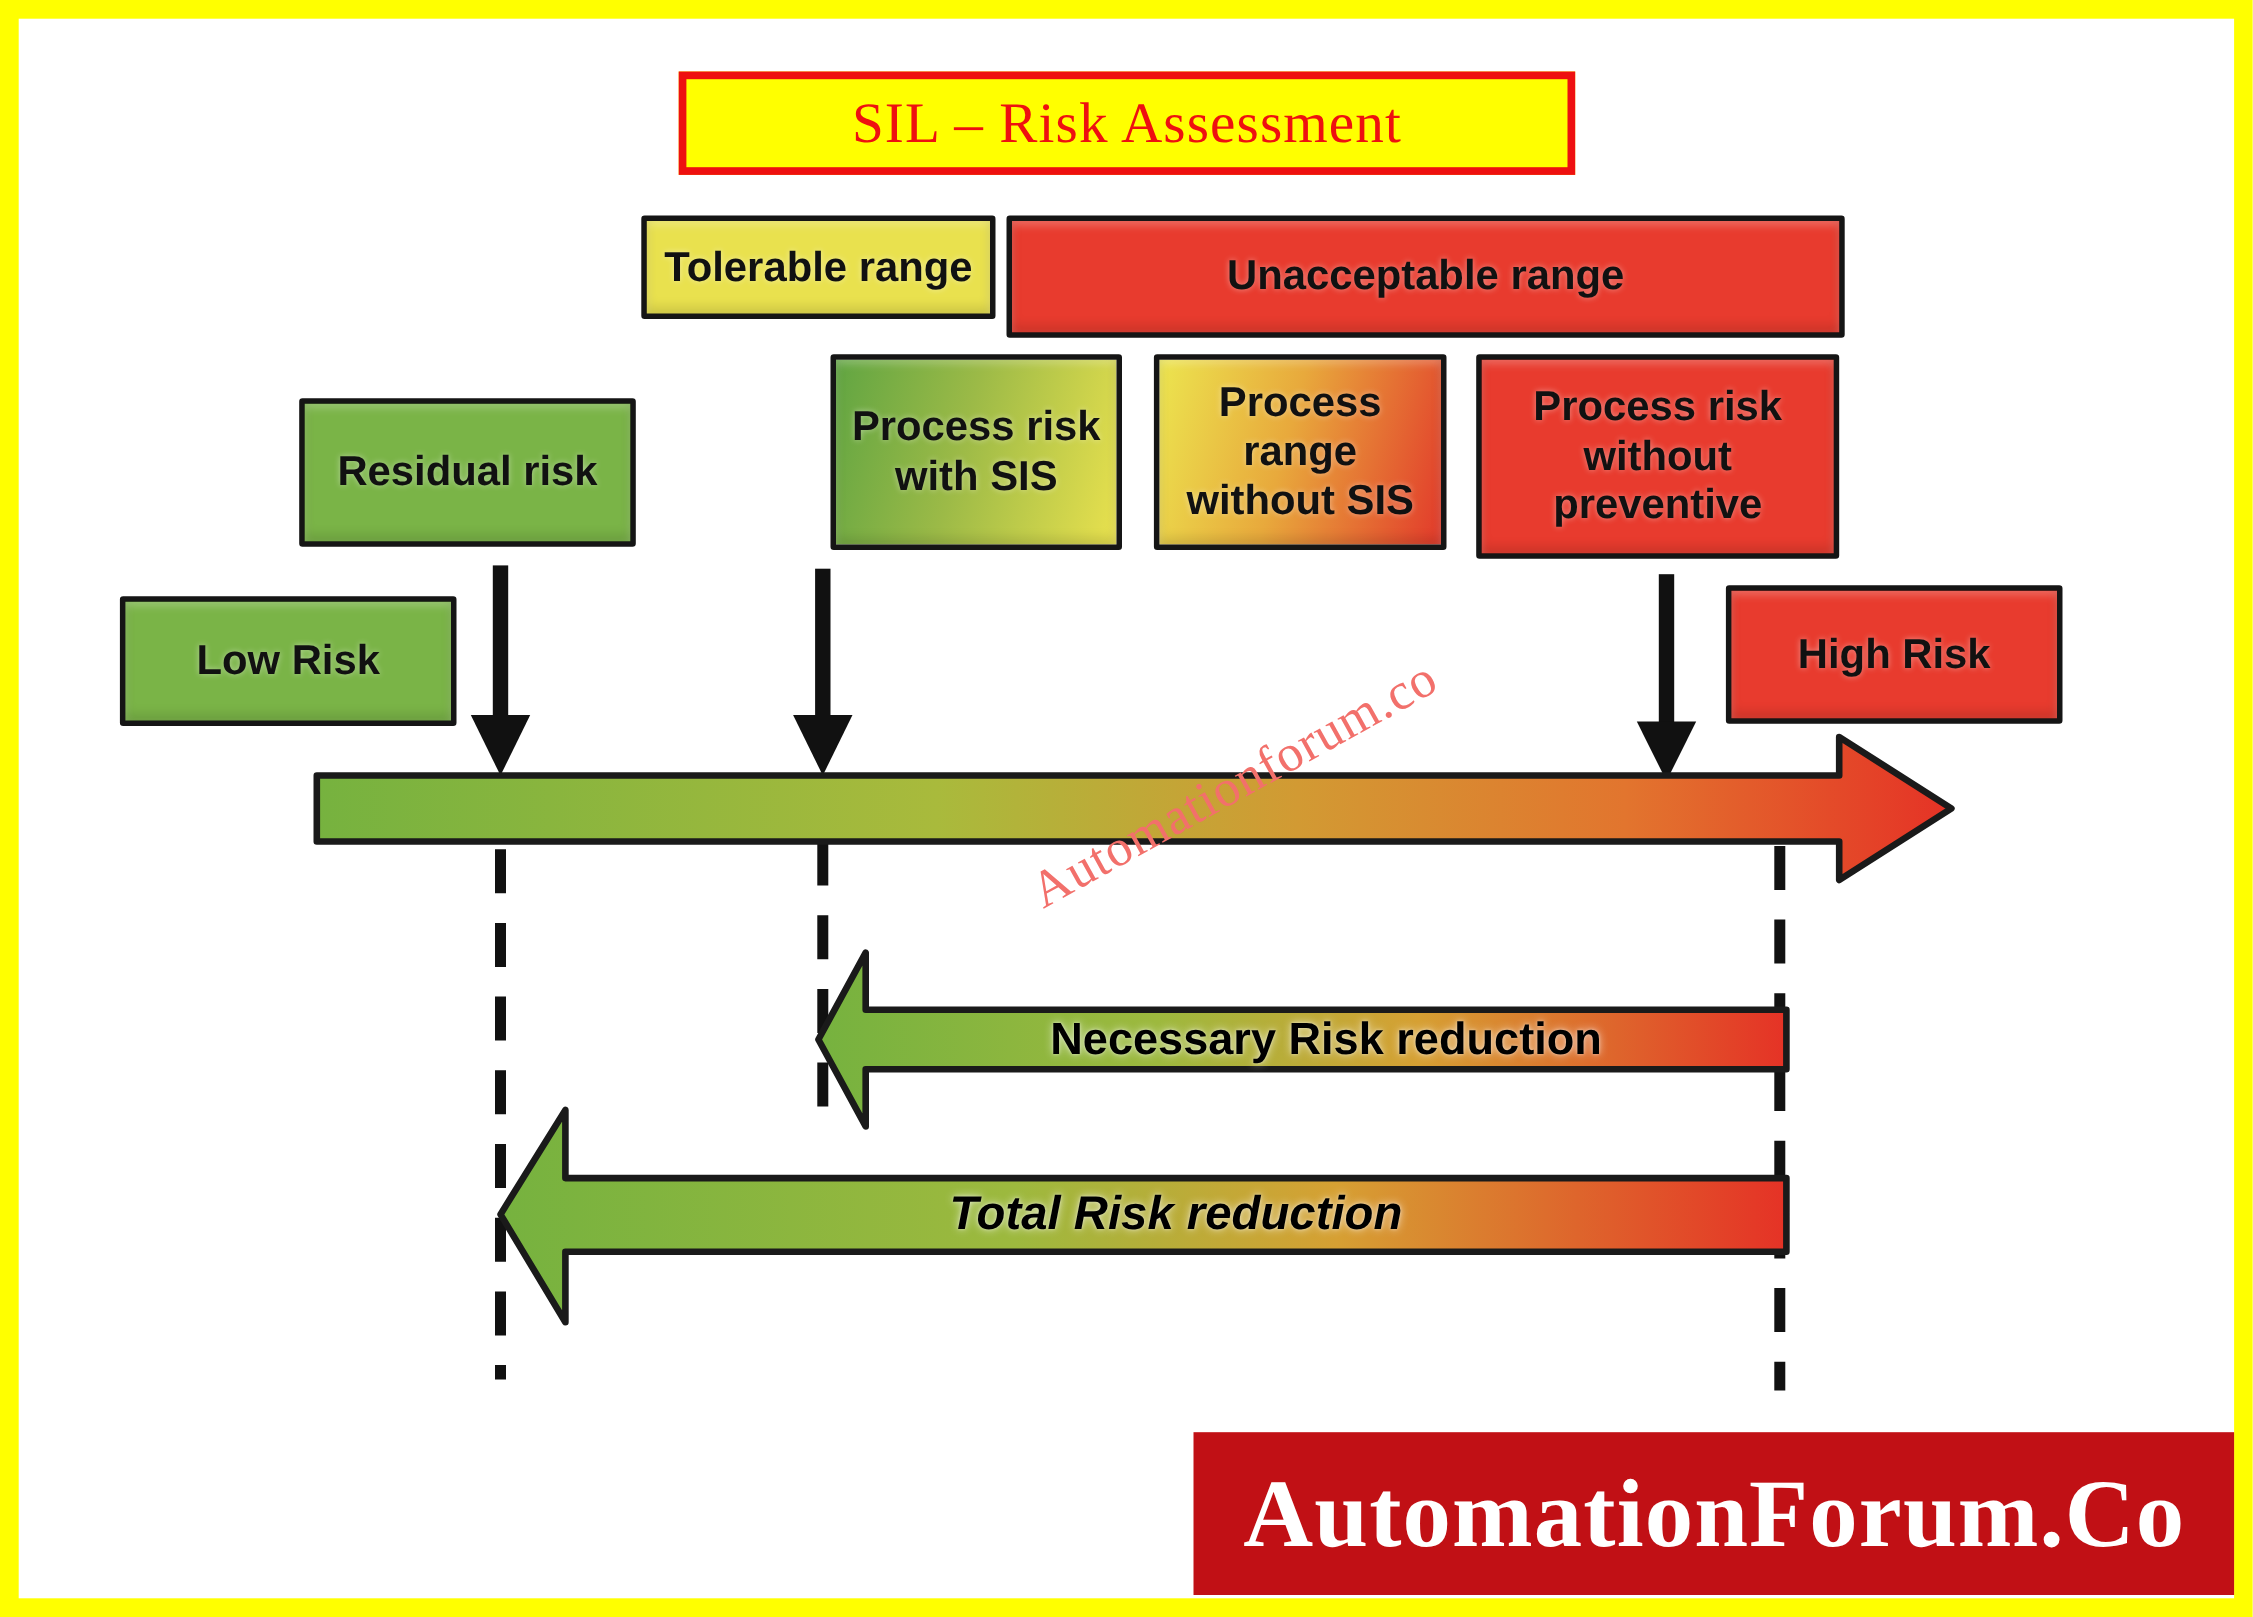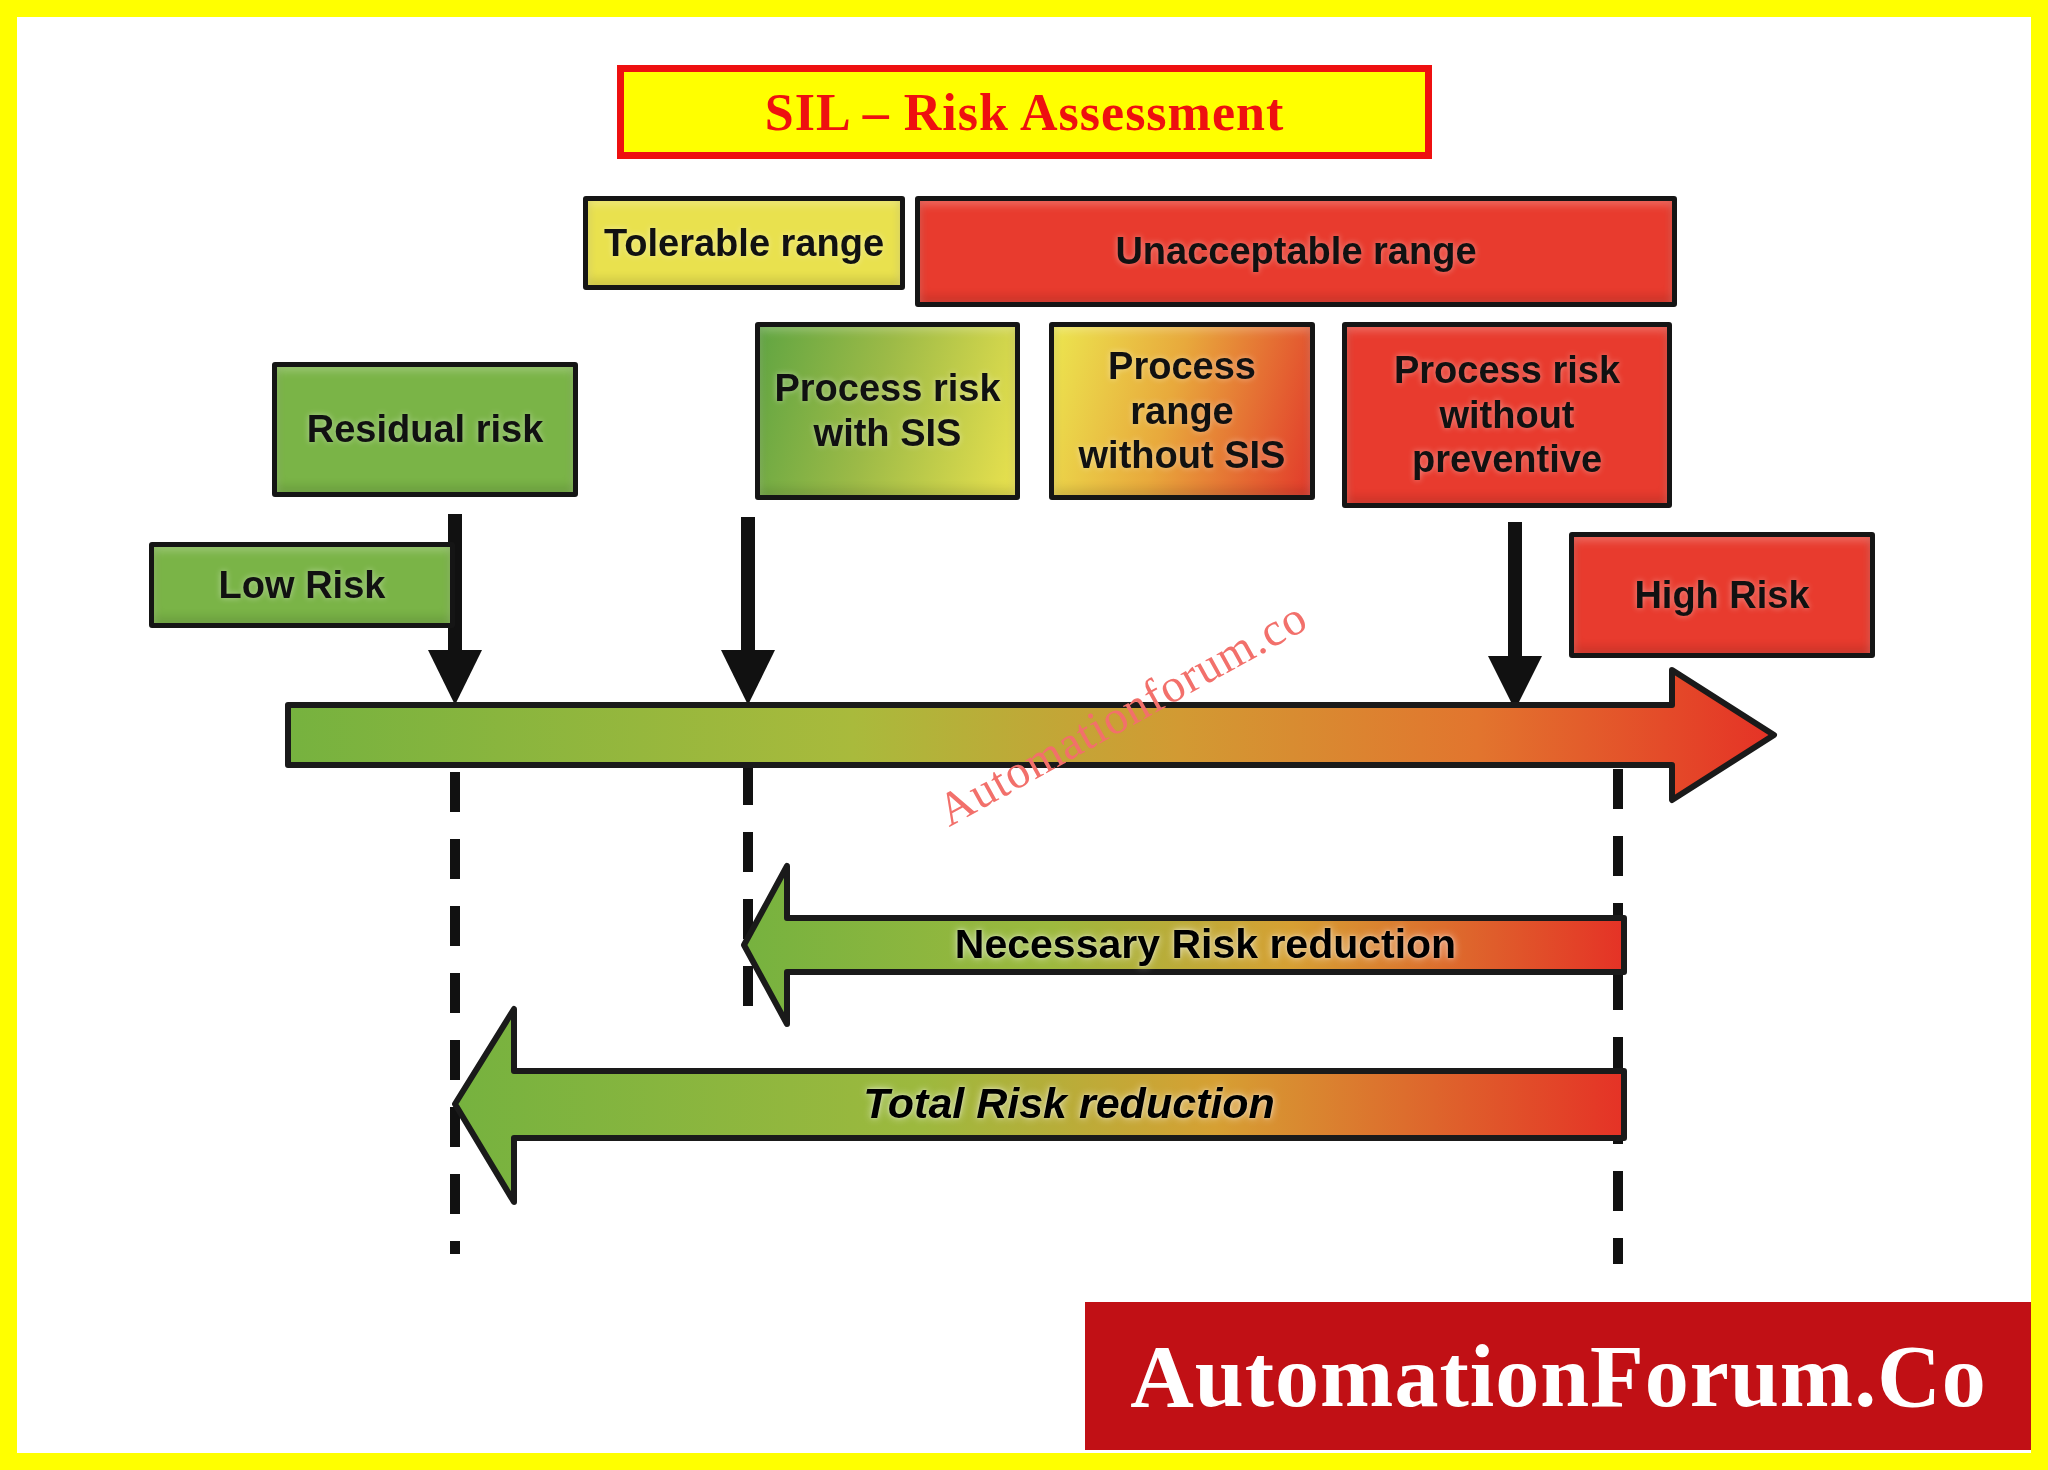--- a/index.html
+++ b/index.html
@@ -14,21 +14,21 @@
   }
   .abs{position:absolute;box-sizing:border-box;}
   
   .title-box{
     left:600px;top:48px;width:815px;height:94px;
     background:#ffff00;border:7px solid #ee1010;
     display:flex;align-items:center;justify-content:center;
   }
   .title-box span{
     font-family:"Liberation Serif", serif;
-    font-weight:bold;font-size:52px;color:#ee1010;letter-spacing:1px;
+    font-weight:normal;font-size:52px;color:#ee1010;letter-spacing:1px;
   }
   
   .dbox{
     border:5px solid #151515;border-radius:3px;
     display:flex;align-items:center;justify-content:center;text-align:center;
     font-weight:bold;color:#111;font-size:38px;line-height:1.18;
     text-shadow:0 0 6px rgba(255,255,255,0.45);
     box-shadow:inset 0 -6px 10px rgba(0,0,0,0.12), inset 0 4px 8px rgba(255,255,255,0.25);
   }
   .green{background:#7ab447;}
@@ -36,21 +36,21 @@
   .red{background:#e83b2e;}
   .grad-gy{background:linear-gradient(105deg,#61a542 0%,#9cba47 45%,#e9e14e 100%);}
   .grad-yr{background:linear-gradient(105deg,#ece54f 0%,#e8a93c 45%,#e23a2b 100%);}
   .box-acceptable{left:255px;top:180px;width:306px;height:143px;}
   .box-tolerable{left:566px;top:179px;width:322px;height:94px;}
   .box-unacceptable{left:898px;top:179px;width:762px;height:111px;}
   .box-residual{left:255px;top:345px;width:306px;height:135px;}
   .box-withsis{left:738px;top:305px;width:265px;height:178px;padding:0 8px;}
   .box-withoutsis{left:1032px;top:305px;width:266px;height:178px;padding:0 8px;}
   .box-preventive{left:1325px;top:305px;width:330px;height:186px;padding:0 30px;}
-  .box-low{left:92px;top:525px;width:306px;height:86px;margin-left:40px;}
+  .box-low{left:92px;top:525px;width:306px;height:118px;}
   .box-high{left:1552px;top:515px;width:306px;height:126px;}
   
   #vec{left:0;top:0;width:2048px;height:1470px;}
   
   .arrow-label{
     display:flex;align-items:center;justify-content:center;
     font-weight:bold;color:#000000;
     text-shadow:0 0 9px rgba(255,255,255,0.65), 0 0 3px rgba(255,255,255,0.5);
   }
   .necessary-label{left:770px;top:899px;width:837px;height:56px;font-size:41px;}

